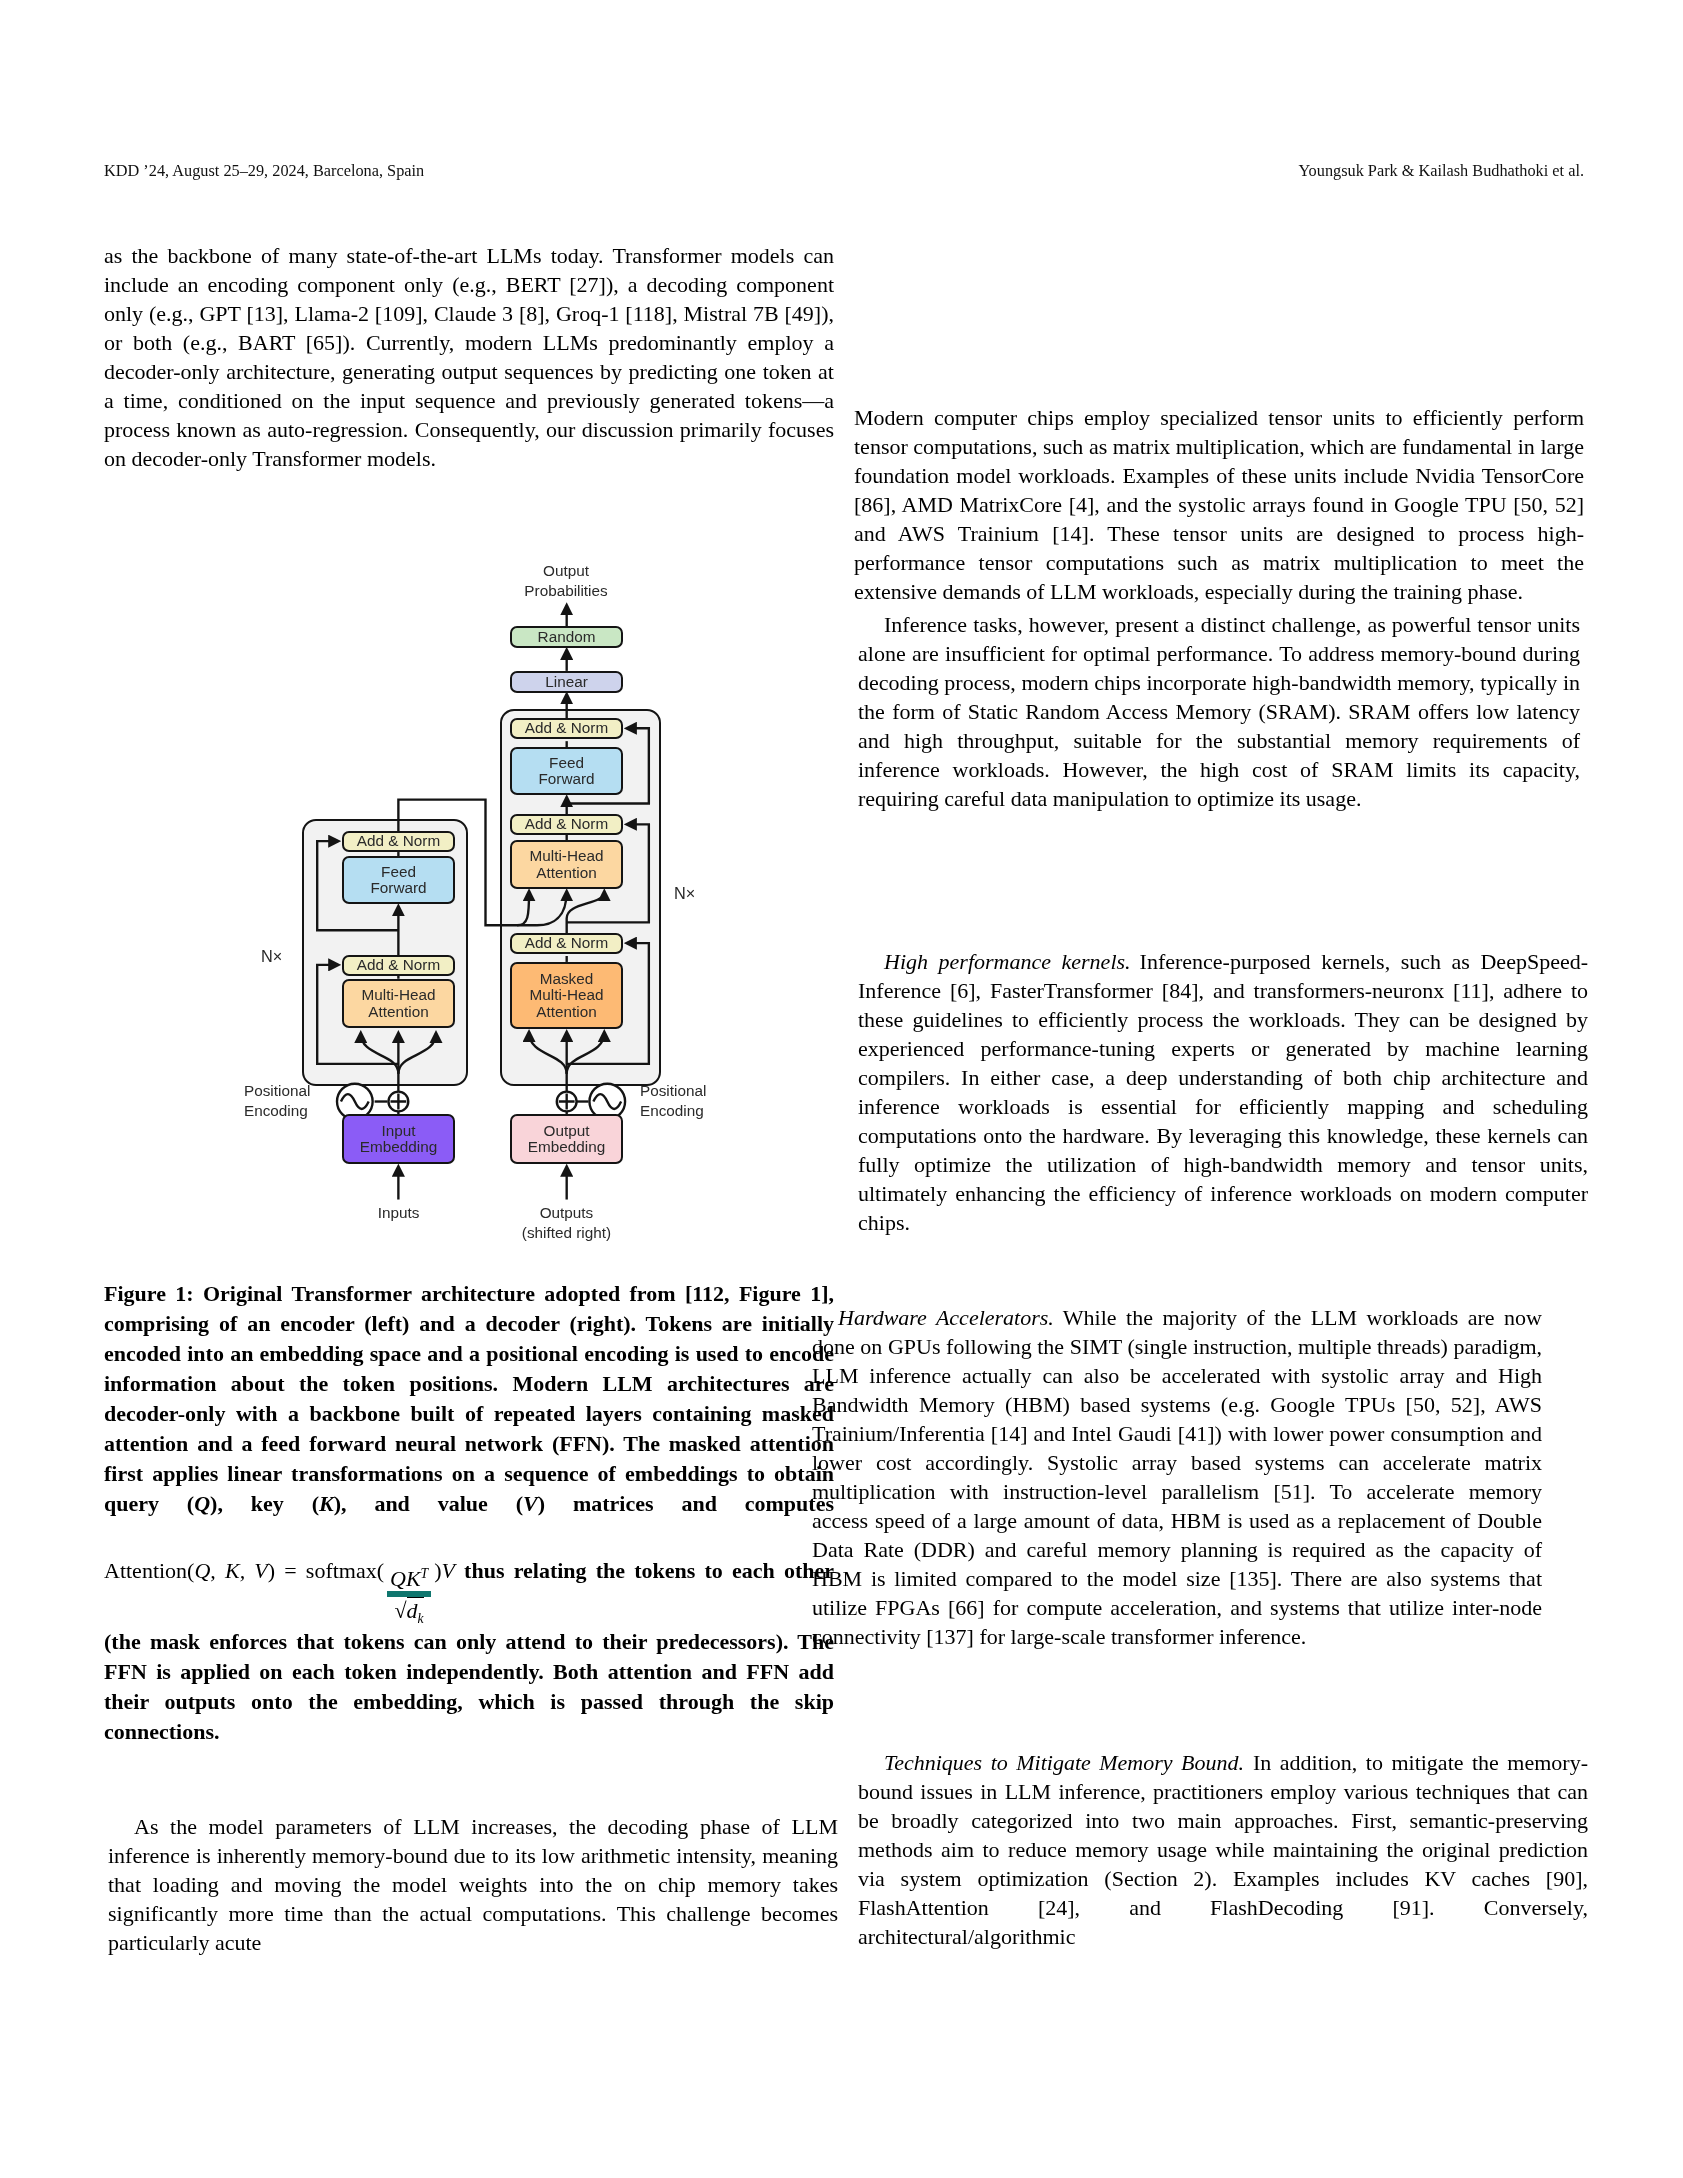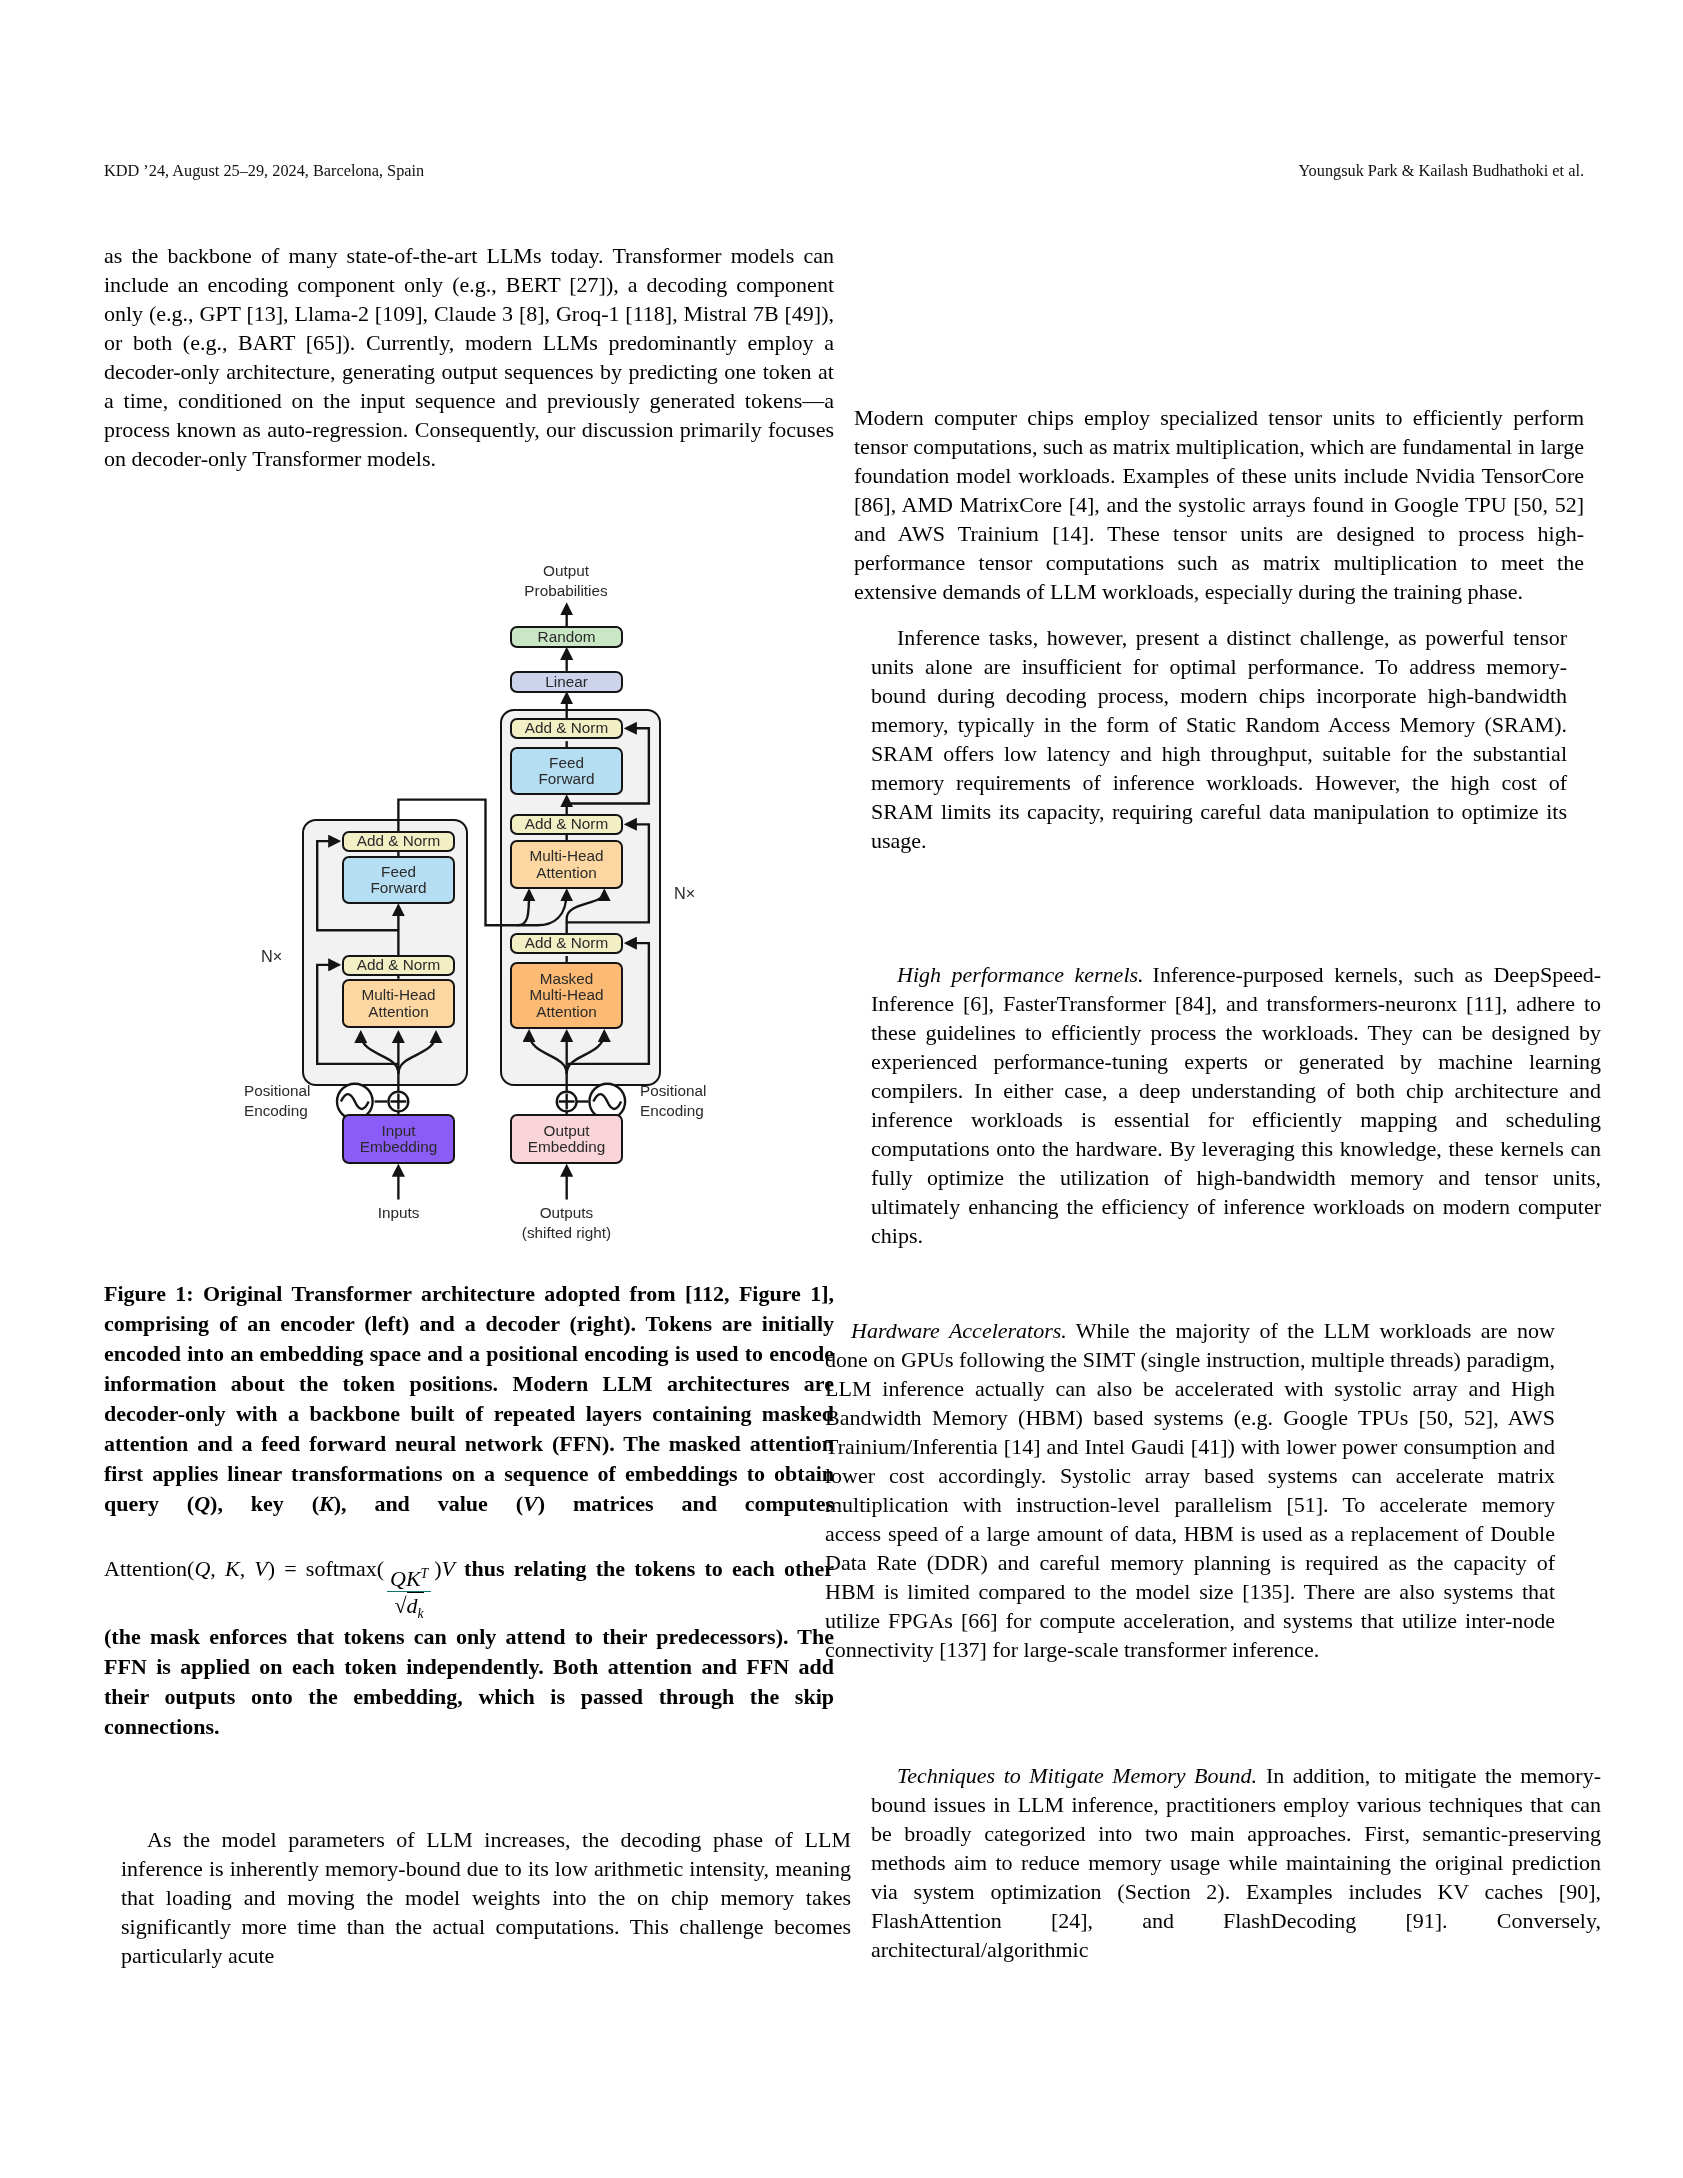--- a/index.html
+++ b/index.html
@@ -1,33 +1,33 @@
 <!DOCTYPE html>
 <html><head>
 <meta charset="utf-8">
 <style>
   html,body{margin:0;padding:0;background:#ffffff;}
   .page{position:relative;width:1683px;height:2178px;background:#ffffff;overflow:hidden;
         font-family:"Liberation Serif",serif;color:#000;}
   .abs{position:absolute;}
   .runhead{font-size:16.3px;color:#111;}
   .p{width:730px;font-size:22px;line-height:29px;text-align:justify;}
-  .pind{text-indent:26px;margin:17px;}
+  .pind{text-indent:26px;margin:4px;}
   .noind{text-indent:0;margin:0;}
   .runin{font-style:italic;margin-right:9px;}
   .sec-head{font-size:25px;font-weight:bold;}
   .sec-num{margin-right:37px;}
   .cap{width:730px;font-size:22px;line-height:30px;font-weight:bold;text-align:justify;}
   .bi{font-style:italic;}
   .formula{font-weight:normal;white-space:nowrap;}
   .mi{font-style:italic;}
   .formula sup{font-size:0.62em;font-style:italic;}
   .frac{display:inline-block;vertical-align:middle;text-align:center;line-height:1.05;margin:0 3px;font-weight:normal;}
   .frac .num{display:block;padding:0 3px 1px;margin-top:48px;}
-  .frac .den{display:block;border-top:1px solid #0f766e;padding:2px 3px 0;white-space:nowrap;}
+  .frac .den{display:block;border-top:6px solid #0f766e;padding:2px 3px 0;white-space:nowrap;}
   .rad{border-top:1.7px solid #000;padding-top:0px;}
   .frac sub{font-size:0.62em;font-style:italic;}
 
   
   #diagram{position:absolute;left:238px;top:554px;width:495px;height:703px;
            font-family:"Liberation Sans",sans-serif;color:#2a2a2a;}
   #diagram .gbox{position:absolute;border:2.4px solid #141414;border-radius:14px;box-sizing:border-box;}
   #diagram .box{position:absolute;border:2.3px solid #141414;border-radius:7px;box-sizing:border-box;
                 display:flex;align-items:center;justify-content:center;text-align:center;
                 font-size:15.3px;line-height:16.3px;z-index:3;}

